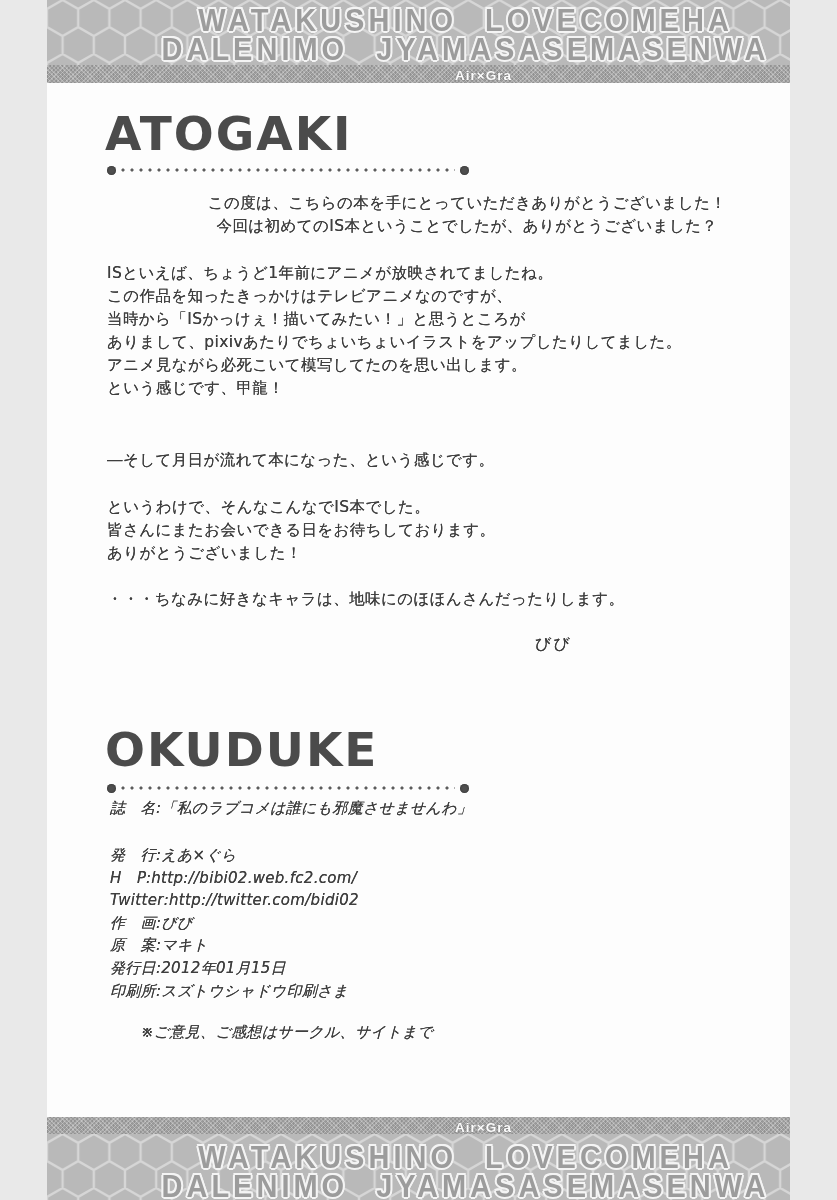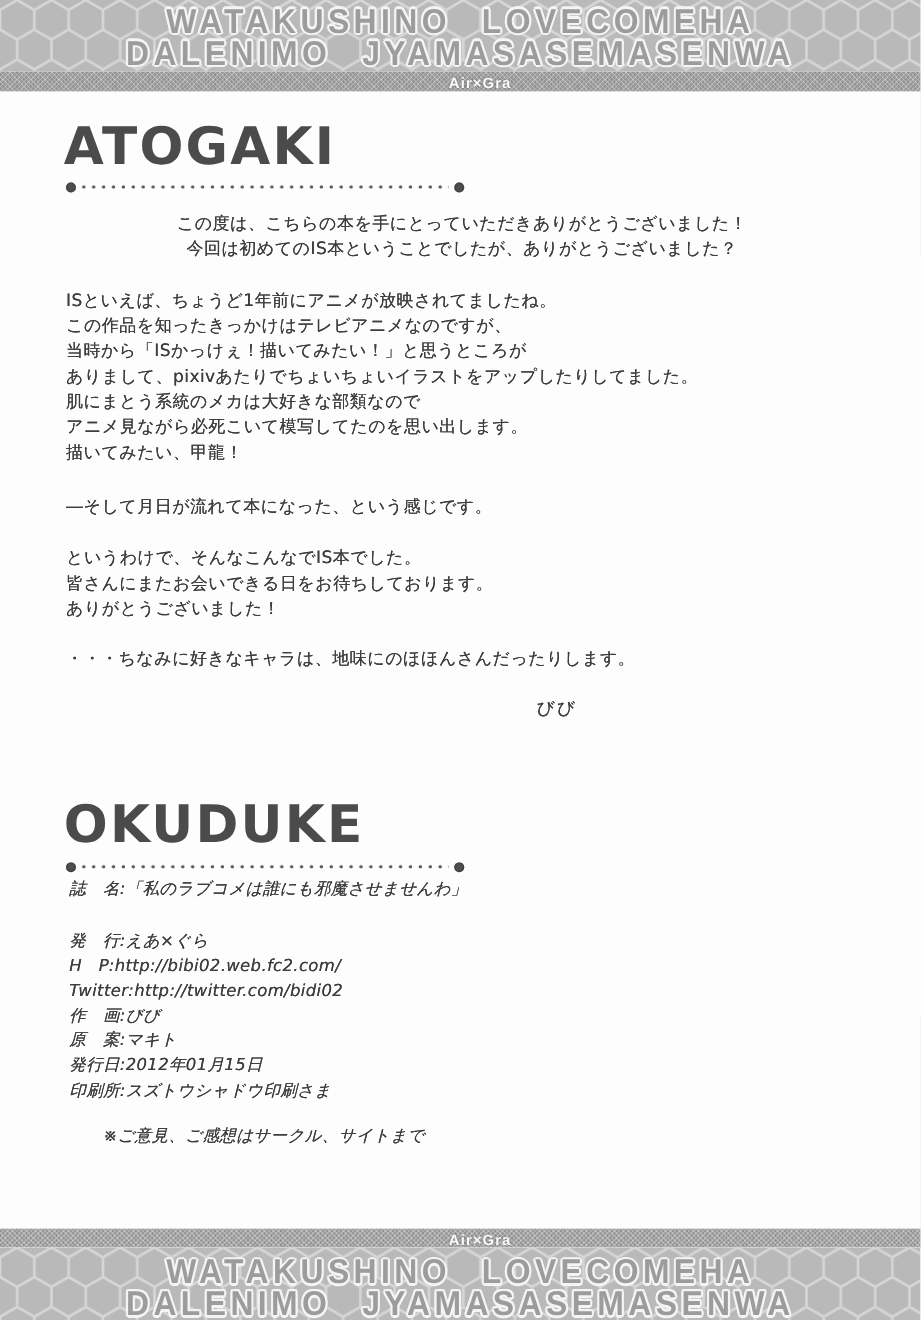--- a/index.html
+++ b/index.html
@@ -1,17 +1,17 @@
 <!DOCTYPE html>
 <html><head>
 <meta charset="utf-8">
 <style>
   html,body{margin:0;padding:0;background:#e9e9e9;}
   .page{
-    position:relative;width:837px;height:1200px;margin:0 auto;
+    position:relative;width:743px;height:1200px;margin:0 auto;
     background:#fdfdfd;overflow:hidden;
     font-family:"DejaVu Sans",sans-serif;color:#3e3e3e;
   }
   
   .hex-area{position:absolute;left:0;width:837px;overflow:hidden;}
   .hex-area svg{position:absolute;left:0;top:0;}
   .banner-titles{position:absolute;left:0;top:0;width:100%;}
   .banner-line{
     position:absolute;left:0;width:100%;text-align:center;
     font-family:"Liberation Sans","DejaVu Sans",sans-serif;
@@ -98,23 +98,22 @@
     <div class="tblock" style="top:192px;text-align:center;">
       <div>この度は、こちらの本を手にとっていただきありがとうございました！</div>
       <div>今回は初めてのIS本ということでしたが、ありがとうございました？</div>
     </div>
 
     <div class="tblock" style="top:262px;">
       <div>ISといえば、ちょうど1年前にアニメが放映されてましたね。</div>
       <div>この作品を知ったきっかけはテレビアニメなのですが、</div>
       <div>当時から「ISかっけぇ！描いてみたい！」と思うところが</div>
       <div>ありまして、pixivあたりでちょいちょいイラストをアップしたりしてました。</div>
-      <div>肌にまとう系統のメカは大好きな部類なので</div>
       <div>アニメ見ながら必死こいて模写してたのを思い出します。</div>
-      <div>描いてみたい、甲龍！</div>
+      <div>という感じです、甲龍！</div>
     </div>
 
     <div class="tblock" style="top:449px;">
       <div>―そして月日が流れて本になった、という感じです。</div>
     </div>
 
     <div class="tblock" style="top:496px;">
       <div>というわけで、そんなこんなでIS本でした。</div>
       <div>皆さんにまたお会いできる日をお待ちしております。</div>
       <div>ありがとうございました！</div>

